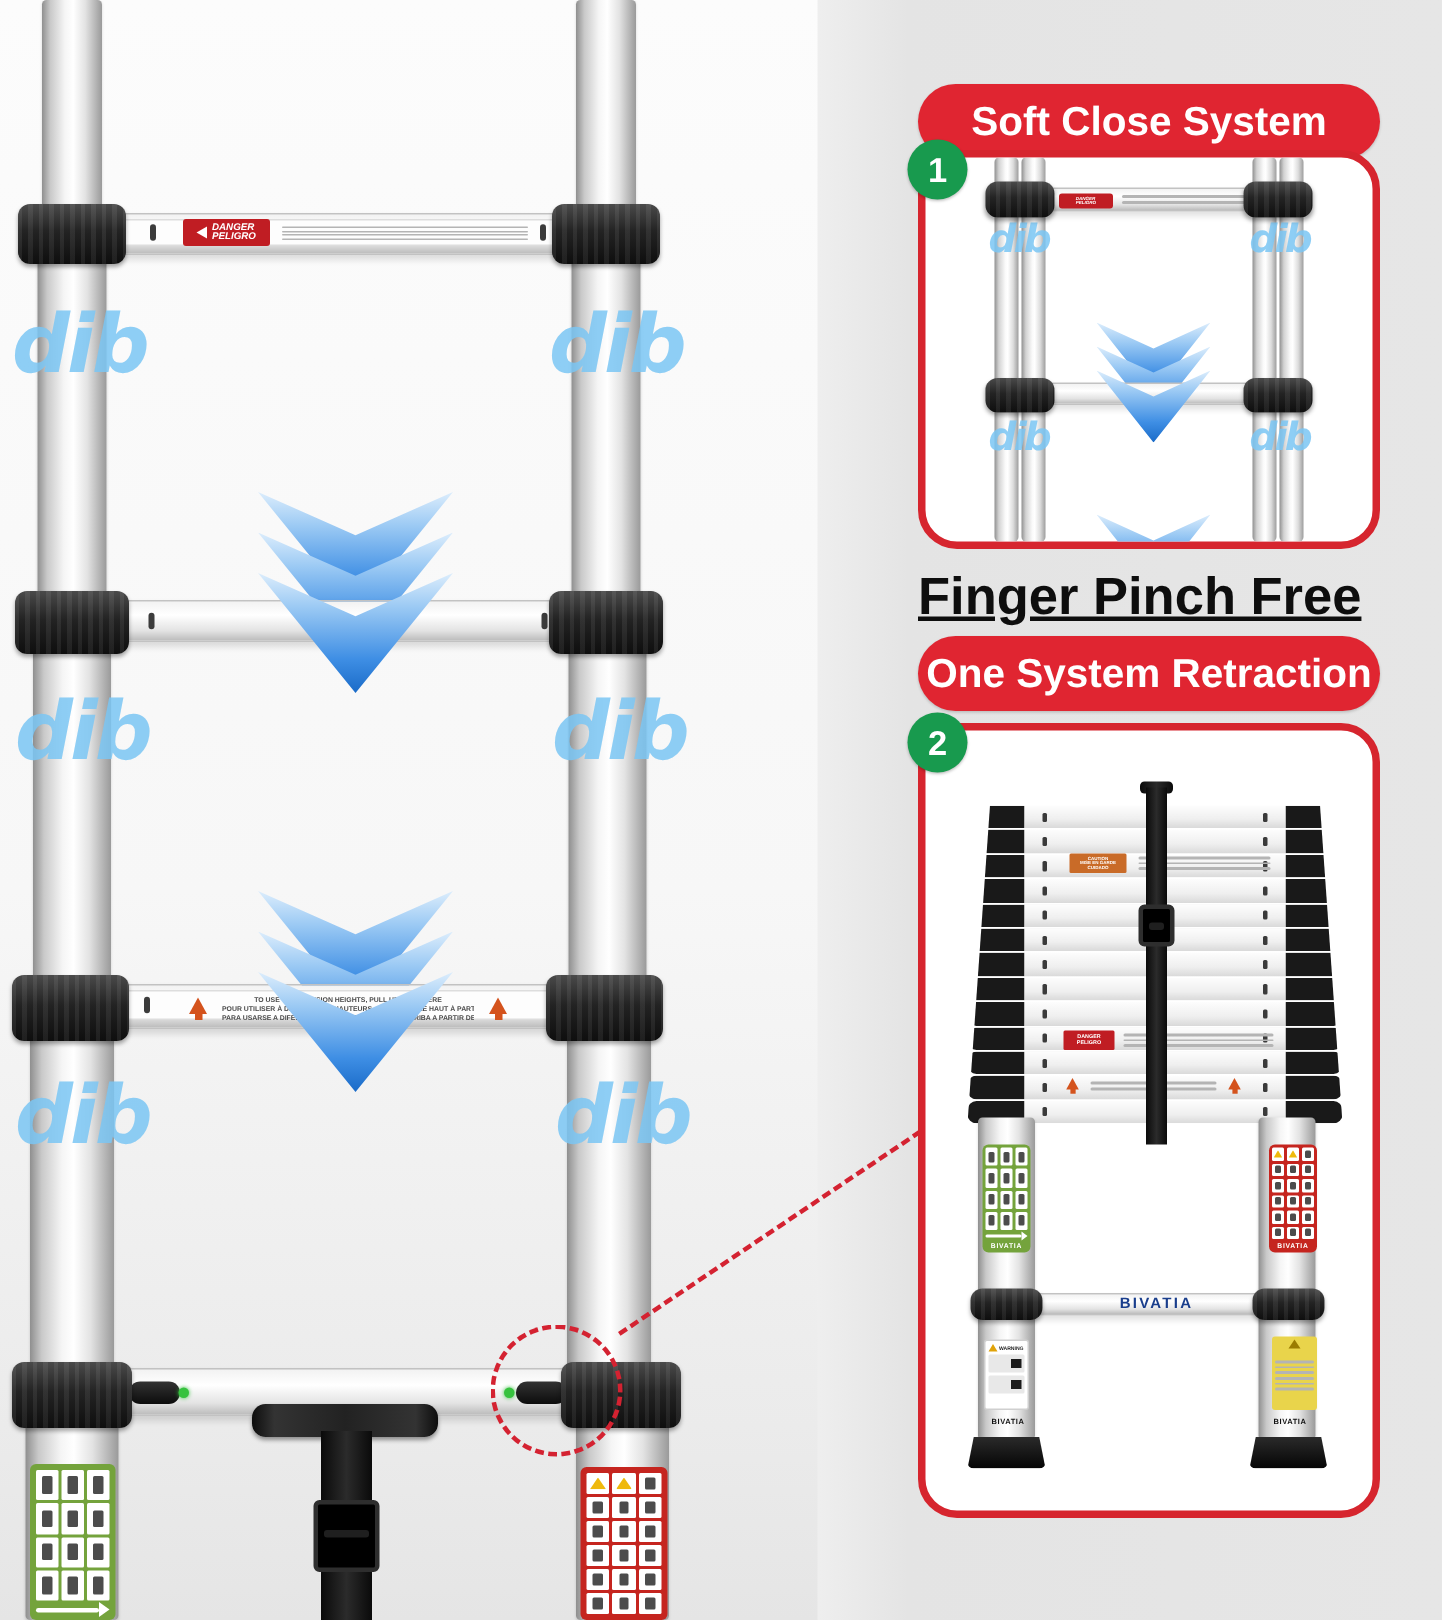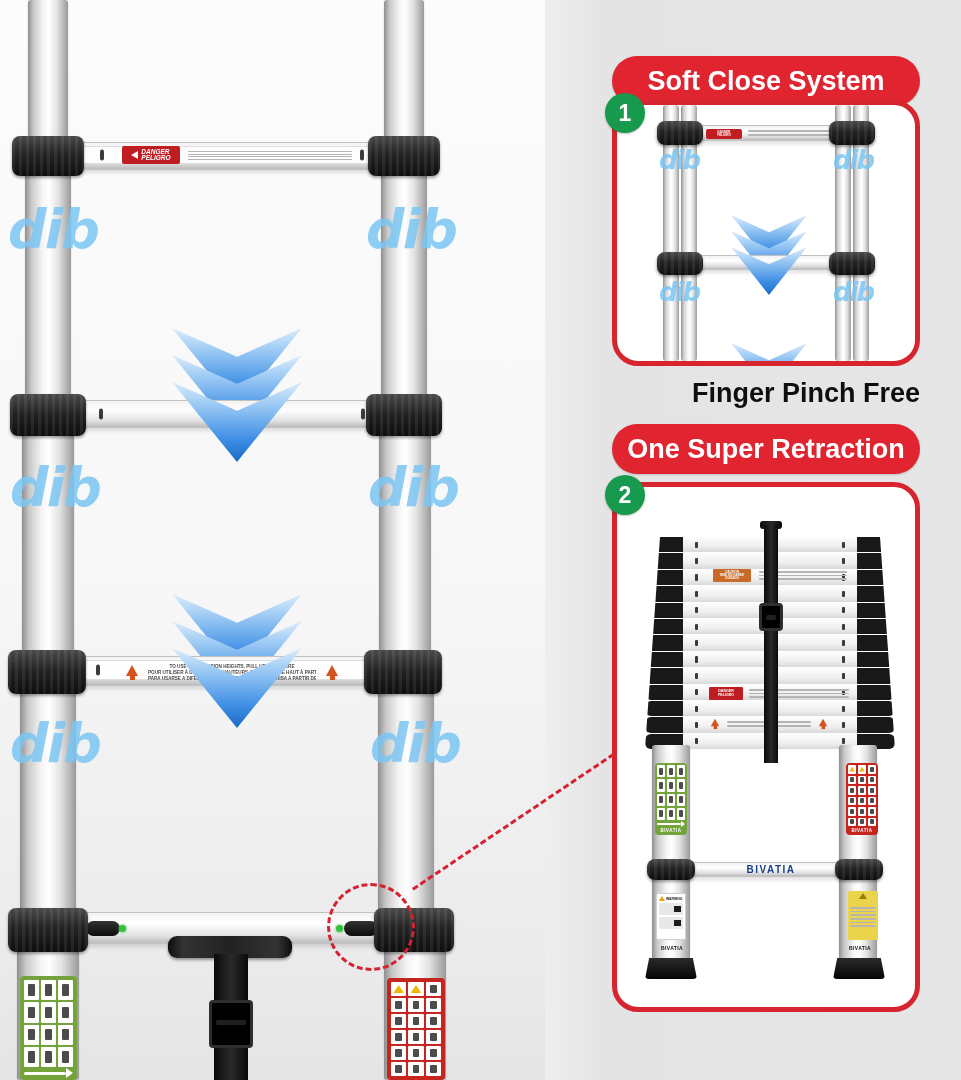--- a/index.html
+++ b/index.html
@@ -54,21 +54,21 @@
   .pict-grid .cell::after{content:"";position:absolute;left:28%;top:22%;width:44%;height:56%;background:#4c4c4c;border-radius:1px;}
   .grid-red .cell:nth-child(-n+2)::after{background:#efb90c;clip-path:polygon(50% 0,100% 100%,0 100%);width:70%;left:15%;}
   .sticker-arrow{height:6px;display:flex;align-items:center;}
   .sticker-arrow .bar{height:3px;background:#fff;flex:1;border-radius:2px;}
   .sticker-arrow .head{width:0;height:0;border-top:5px solid transparent;border-bottom:5px solid transparent;border-left:7px solid #fff;}
   .sticker-brand{color:#fff;font-size:4.5px;font-weight:bold;text-align:center;letter-spacing:.5px;}
   
   .pill{position:absolute;width:308px;height:50px;border-radius:26px;background:#e02531;
     color:#fff;font-size:27px;font-weight:bold;display:flex;align-items:center;justify-content:center;
     box-shadow:0 1px 2px rgba(0,0,0,.18);}
-  .caption{position:absolute;width:308px;text-align:right;color:#0e0e0e;font-size:27px;font-weight:bold;}
+  .caption{position:absolute;width:308px;text-align:left;color:#0e0e0e;font-size:35px;font-weight:bold;text-decoration:underline;}
   .panel{position:absolute;width:308px;background:#fff;border:5px solid #d6252e;border-radius:26px;}
   .panel-clip{position:absolute;inset:0;overflow:hidden;border-radius:20px;}
   .badge{position:absolute;width:40px;height:40px;border-radius:50%;background:#189a4e;color:#fff;
     font-size:23px;font-weight:bold;display:flex;align-items:center;justify-content:center;z-index:8;
     box-shadow:0 1px 2px rgba(0,0,0,.25);}
   
   .dash-circle{position:absolute;border:3px dashed #d42231;border-radius:50%;}
   .leader{position:absolute;border-top:3px dashed #d42231;transform-origin:0 0;}
   
   .p2-stack{position:absolute;display:flex;flex-direction:column;gap:1px;
@@ -270,21 +270,21 @@
       <div class="clamp" style="left:40px;top:147px;width:46px;height:23px"></div>
       <div class="clamp" style="left:212px;top:147px;width:46px;height:23px"></div>
       <div class="chev" style="left:114px;top:142px;width:76px;height:48px"></div>
 
       <div class="chev" style="left:114px;top:238px;width:76px;height:48px"></div>
     </div>
   </div>
 
   <div class="caption" style="left:612px;top:378px">Finger Pinch Free</div>
 
-  <div class="pill" style="left:612px;top:424px">One Super Retraction</div>
+  <div class="pill" style="left:612px;top:424px">One System Retraction</div>
 
   <div class="panel" style="left:612px;top:482px;height:530px">
     <div class="badge" style="left:-12px;top:-12px">2</div>
     <div class="panel-clip">
 
       <div class="p2-stack" style="left:28px;top:50px;width:250px;height:212px">
           <div class="p2-row"></div>
           <div class="p2-row"></div>
           <div class="p2-row"></div>
           <div class="p2-row"></div>

